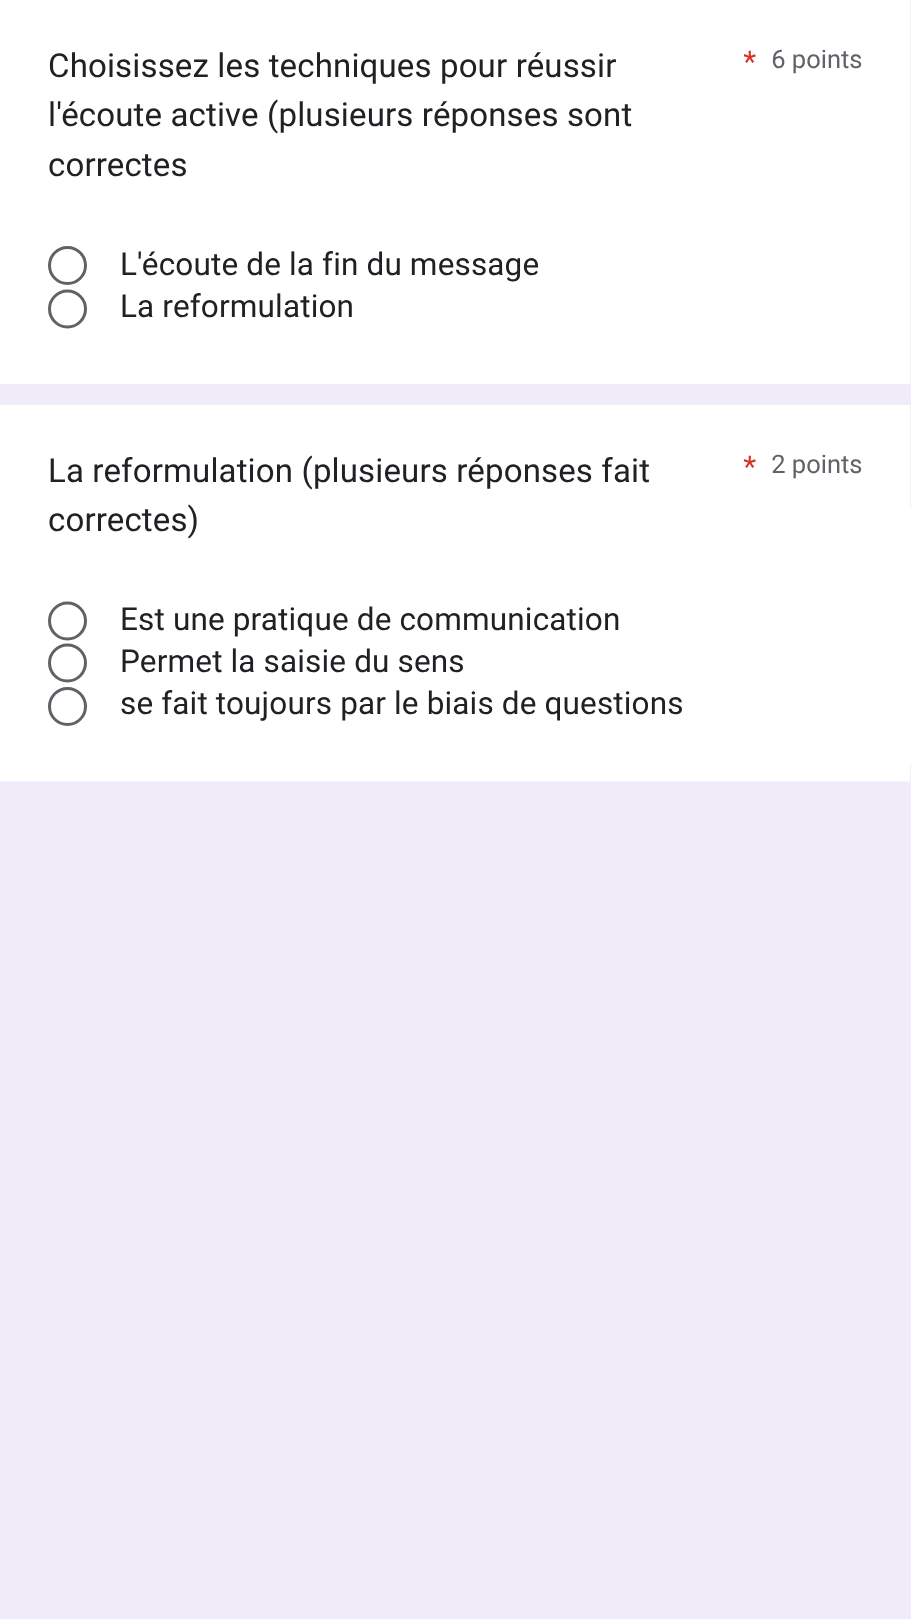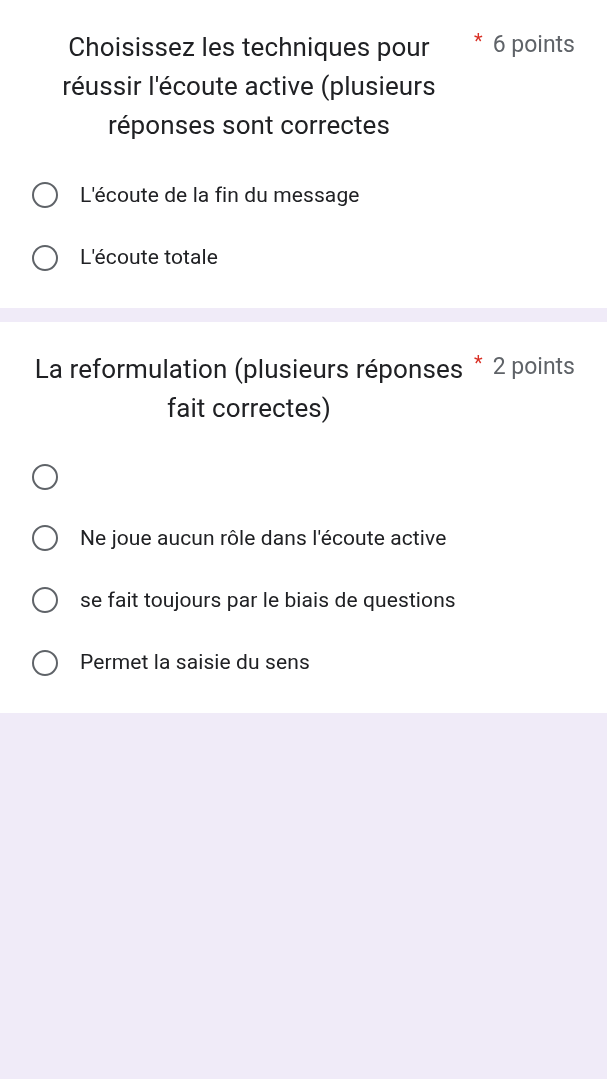--- a/index.html
+++ b/index.html
@@ -16,45 +16,43 @@
       background: #ffffff;
       padding: 28px 32px 36px 32px;
       margin-bottom: 14px;
     }
     .question-header {
       display: flex;
       align-items: flex-start;
       margin-bottom: 36px;
     }
     .question-title {
-      font-size: 26px;
+      font-size: 22px;
       color: #202124;
       line-height: 1.5;
       flex: 1;
       font-weight: 400;
       letter-spacing: 0.1px;
-      text-align: center;
     }
     .required-asterisk {
       color: #d93025;
       font-size: 20px;
       margin-left: 8px;
       margin-right: 10px;
       line-height: 1.3;
     }
     .points {
       color: #5f6368;
-      font-size: 23px;
+      font-size: 17px;
       white-space: nowrap;
       line-height: 1.5;
     }
     .options {
       display: flex;
       flex-direction: column;
-      gap: 34px;
     }
     .option {
       display: flex;
       align-items: center;
       gap: 22px;
       cursor: pointer;
     }
     .radio {
       width: 26px;
       height: 26px;
@@ -78,41 +76,38 @@
     <span class="required-asterisk">*</span>
     <span class="points">6 points</span>
   </div>
   <div class="options">
     <div class="option">
       <div class="radio"></div>
       <span class="option-label">L'écoute de la fin du message</span>
     </div>
     <div class="option">
       <div class="radio"></div>
-      <span class="option-label">L'écoute totale</span>
+      <span class="option-label">La reformulation</span>
     </div>
   </div>
 </div>
 
 <div class="question-card">
   <div class="question-header">
     <div class="question-title">La reformulation (plusieurs réponses fait correctes)</div>
     <span class="required-asterisk">*</span>
     <span class="points">2 points</span>
   </div>
   <div class="options">
     <div class="option">
       <div class="radio"></div>
+      <span class="option-label">Est une pratique de communication</span>
     </div>
     <div class="option">
       <div class="radio"></div>
-      <span class="option-label">Ne joue aucun rôle dans l'écoute active</span>
+      <span class="option-label">Permet la saisie du sens</span>
     </div>
     <div class="option">
       <div class="radio"></div>
       <span class="option-label">se fait toujours par le biais de questions</span>
     </div>
-    <div class="option">
-      <div class="radio"></div>
-      <span class="option-label">Permet la saisie du sens</span>
-    </div>
   </div>
 </div>
 
 </body></html>

